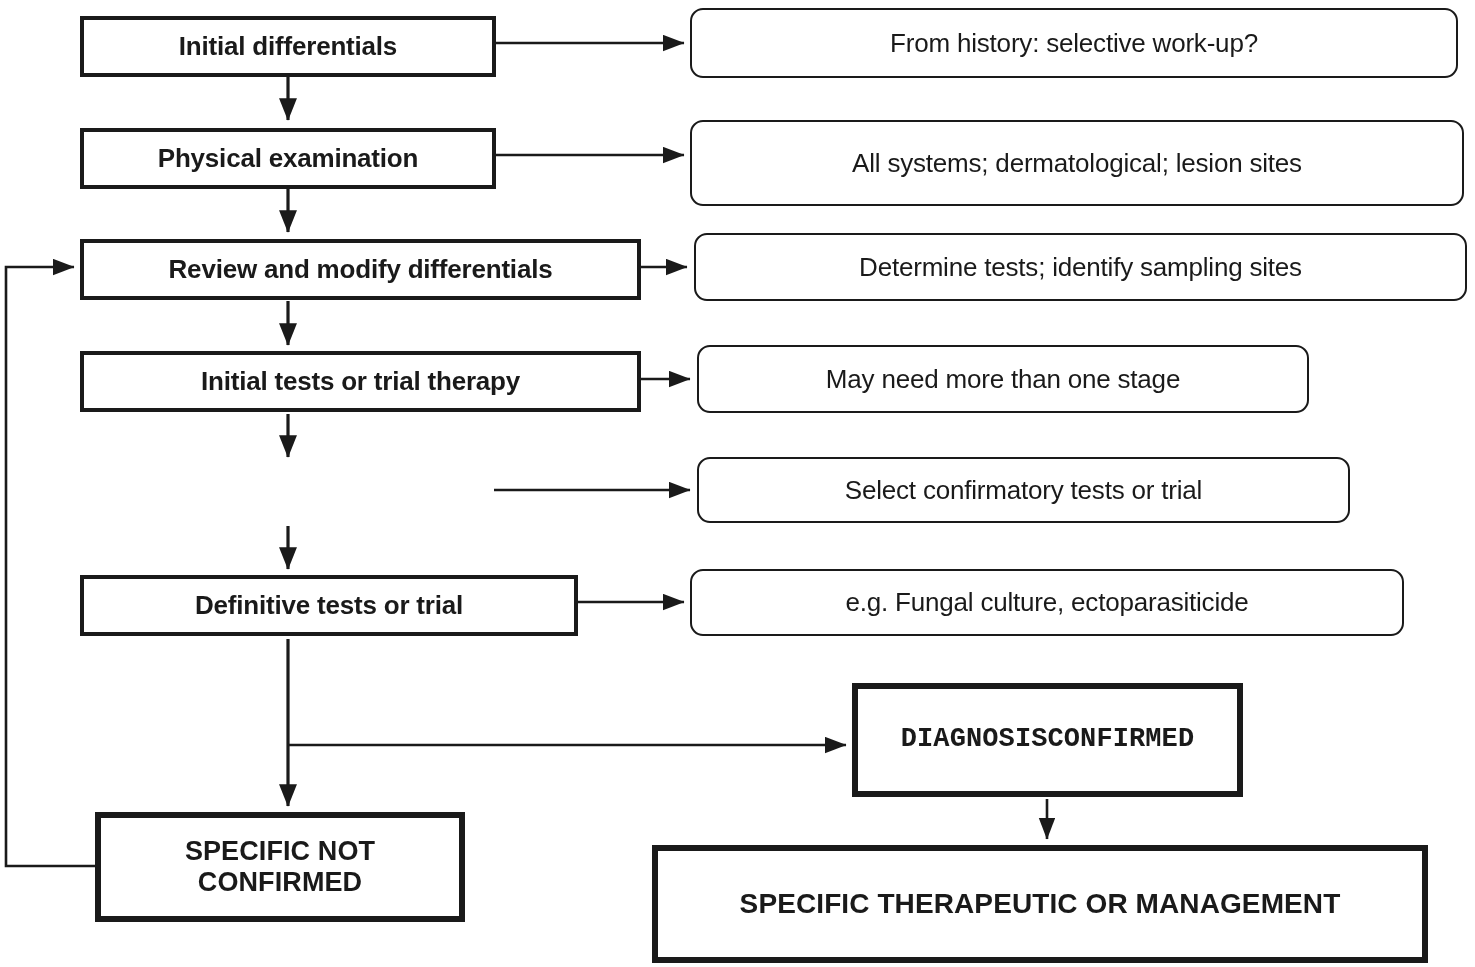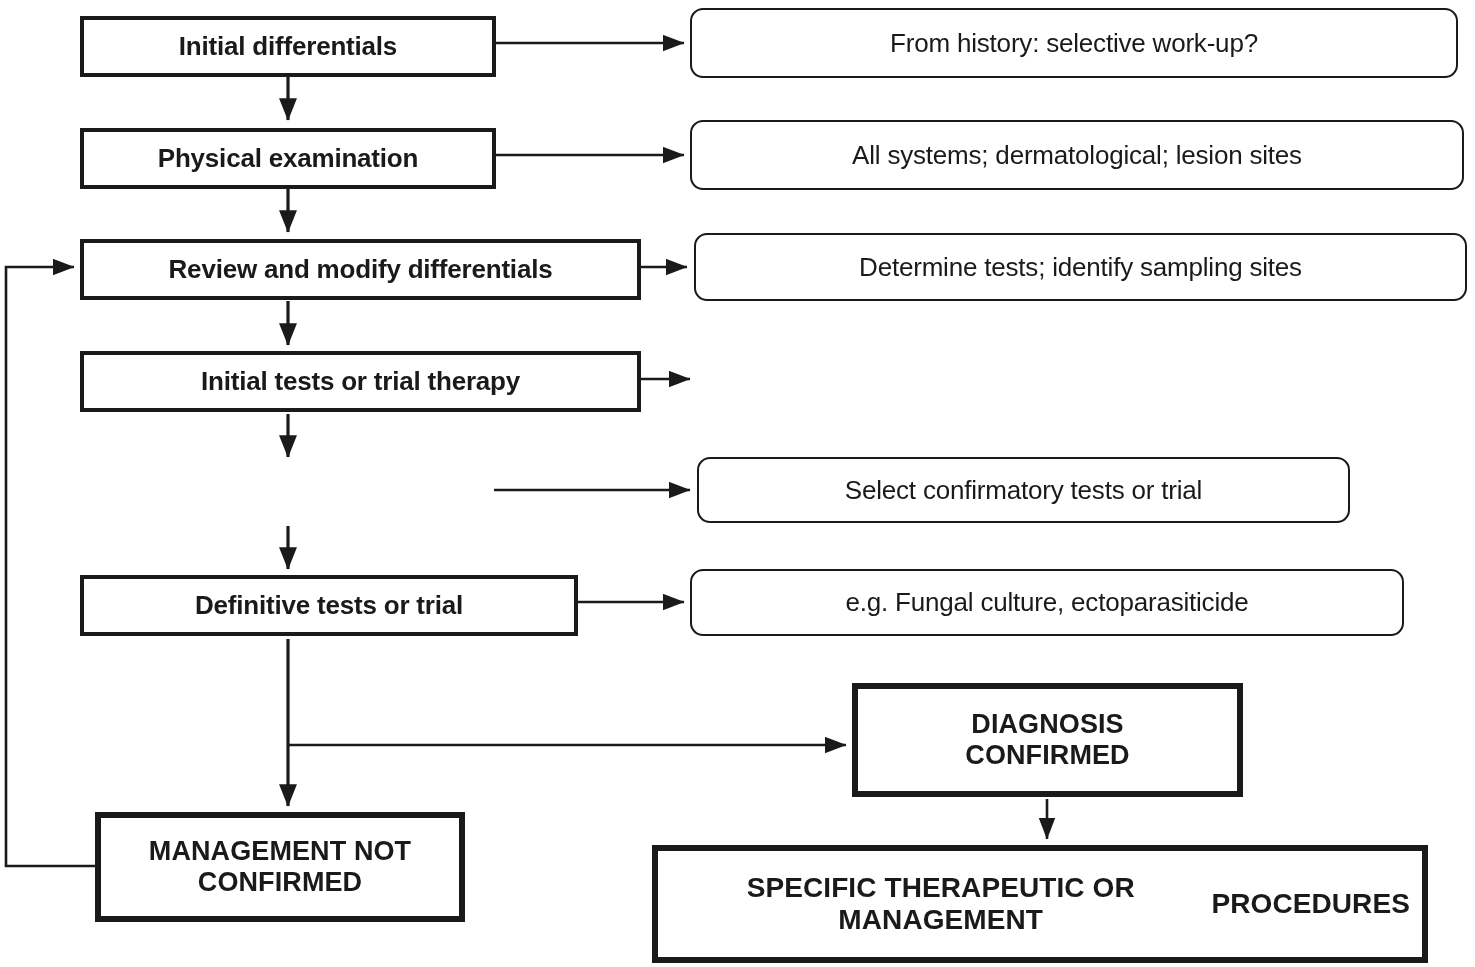--- a/index.html
+++ b/index.html
@@ -124,45 +124,47 @@
 
 
   <div class="node step-node" style="left:80px;  top:575px; width:498px; height:61px;">
     <span class="label">Definitive tests or trial</span>
   </div>
 
   <div class="node note-node" style="left:690px; top:8px;   width:768px; height:70px;">
     <span class="label">From history: selective work-up?</span>
   </div>
 
-  <div class="node note-node" style="left:690px; top:120px; width:774px; height:70px;">
+  <div class="node note-node" style="left:690px; top:120px; width:774px; height:86px;">
     <span class="label">All systems; dermatological; lesion sites</span>
   </div>
 
   <div class="node note-node" style="left:694px; top:233px; width:773px; height:68px;">
     <span class="label">Determine tests; identify sampling sites</span>
   </div>
 
+  <div class="node note-node" style="left:697px; top:345px; width:612px; height:68px;">
+    <span class="label">May need more than one stage</span>
+  </div>
 
   <div class="node note-node" style="left:697px; top:457px; width:653px; height:66px;">
     <span class="label">Select confirmatory tests or trial</span>
   </div>
 
   <div class="node note-node" style="left:690px; top:569px; width:714px; height:67px;">
     <span class="label">e.g. Fungal culture, ectoparasiticide</span>
   </div>
 
-  <div class="node outcome-node" style="left:852px; top:683px; width:391px; height:114px; flex-direction:column;">
+  <div class="node outcome-node" style="left:852px; top:683px; width:391px; height:114px; font-family:Liberation Mono, monospace;">
     <span class="label">DIAGNOSIS</span>
     <span class="label">CONFIRMED</span>
   </div>
 
   <div class="node outcome-node" style="left:95px; top:812px; width:370px; height:110px; flex-direction:column;">
-    <span class="label">MANAGEMENT NOT</span>
+    <span class="label">SPECIFIC NOT</span>
     <span class="label">CONFIRMED</span>
   </div>
 
   <div class="node outcome-node wide" style="left:652px; top:845px; width:776px; height:118px; flex-direction:row;">
     <span class="label">SPECIFIC THERAPEUTIC OR MANAGEMENT</span>
-    <span class="label">PROCEDURES</span>
   </div>
 
 </div>
 
 </body></html>

